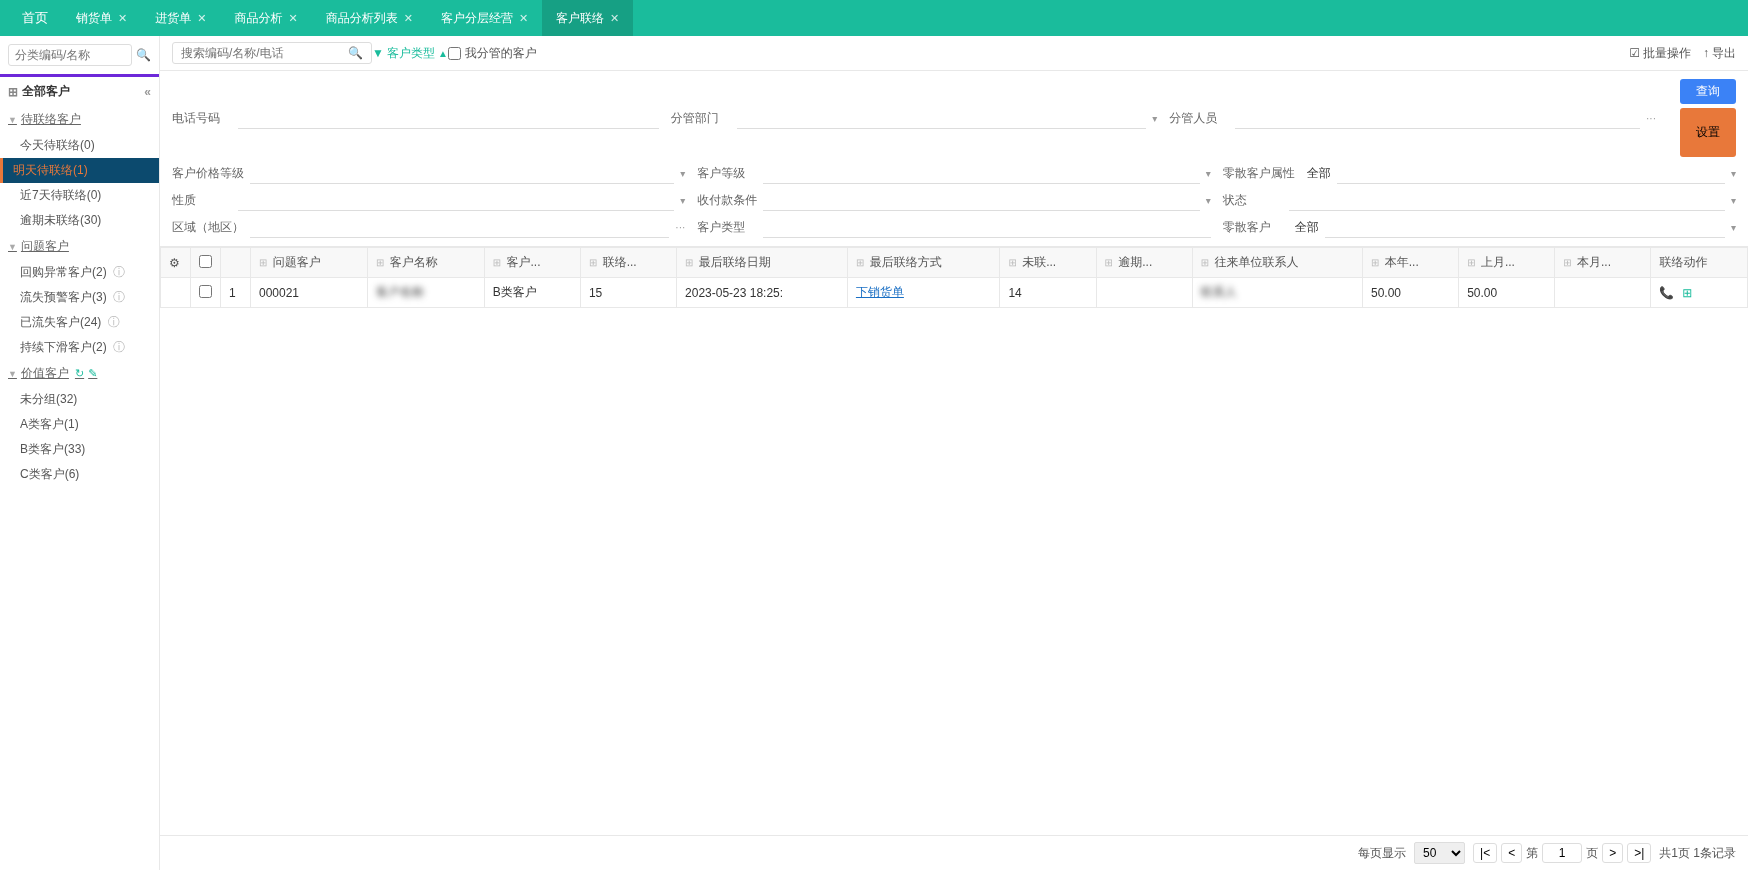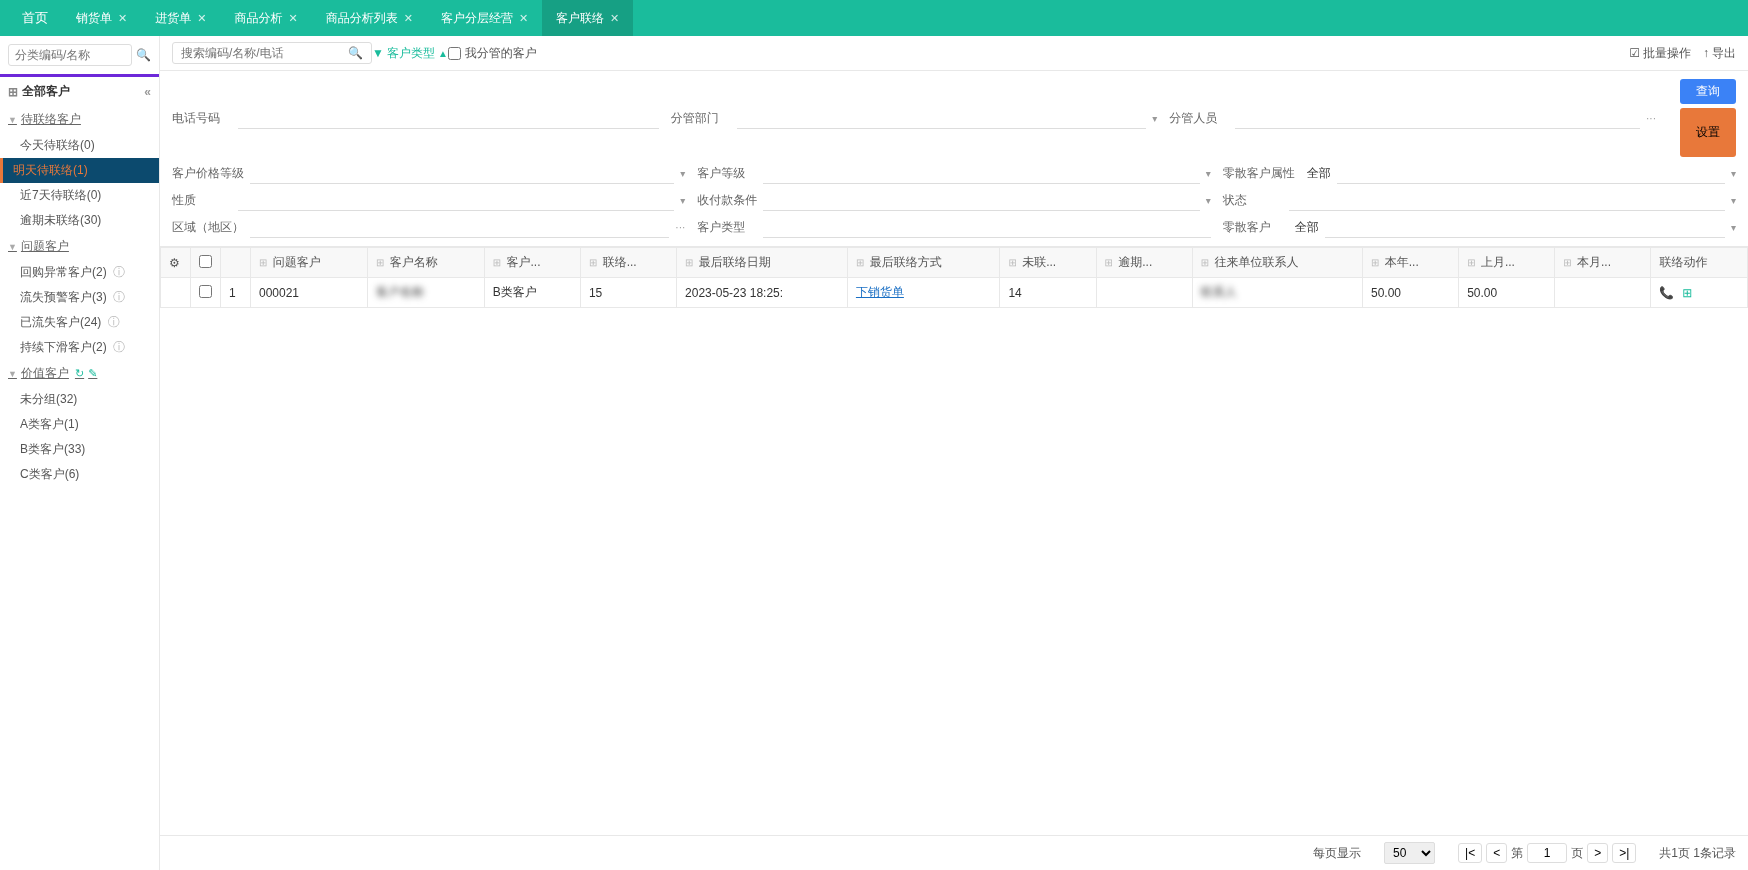--- a/index.html
+++ b/index.html
@@ -285,21 +285,21 @@
     }
 
     
     .pagination {
       background: white;
       border-top: 1px solid #e8e8e8;
       padding: 6px 12px;
       display: flex;
       align-items: center;
       justify-content: flex-end;
-      gap: 23px;
+      gap: 8px;
       font-size: 12px;
       color: #555;
     }
     .pagination select {
       border: 1px solid #ddd;
       border-radius: 2px;
       padding: 2px 4px;
       font-size: 12px;
     }
     .page-nav {

